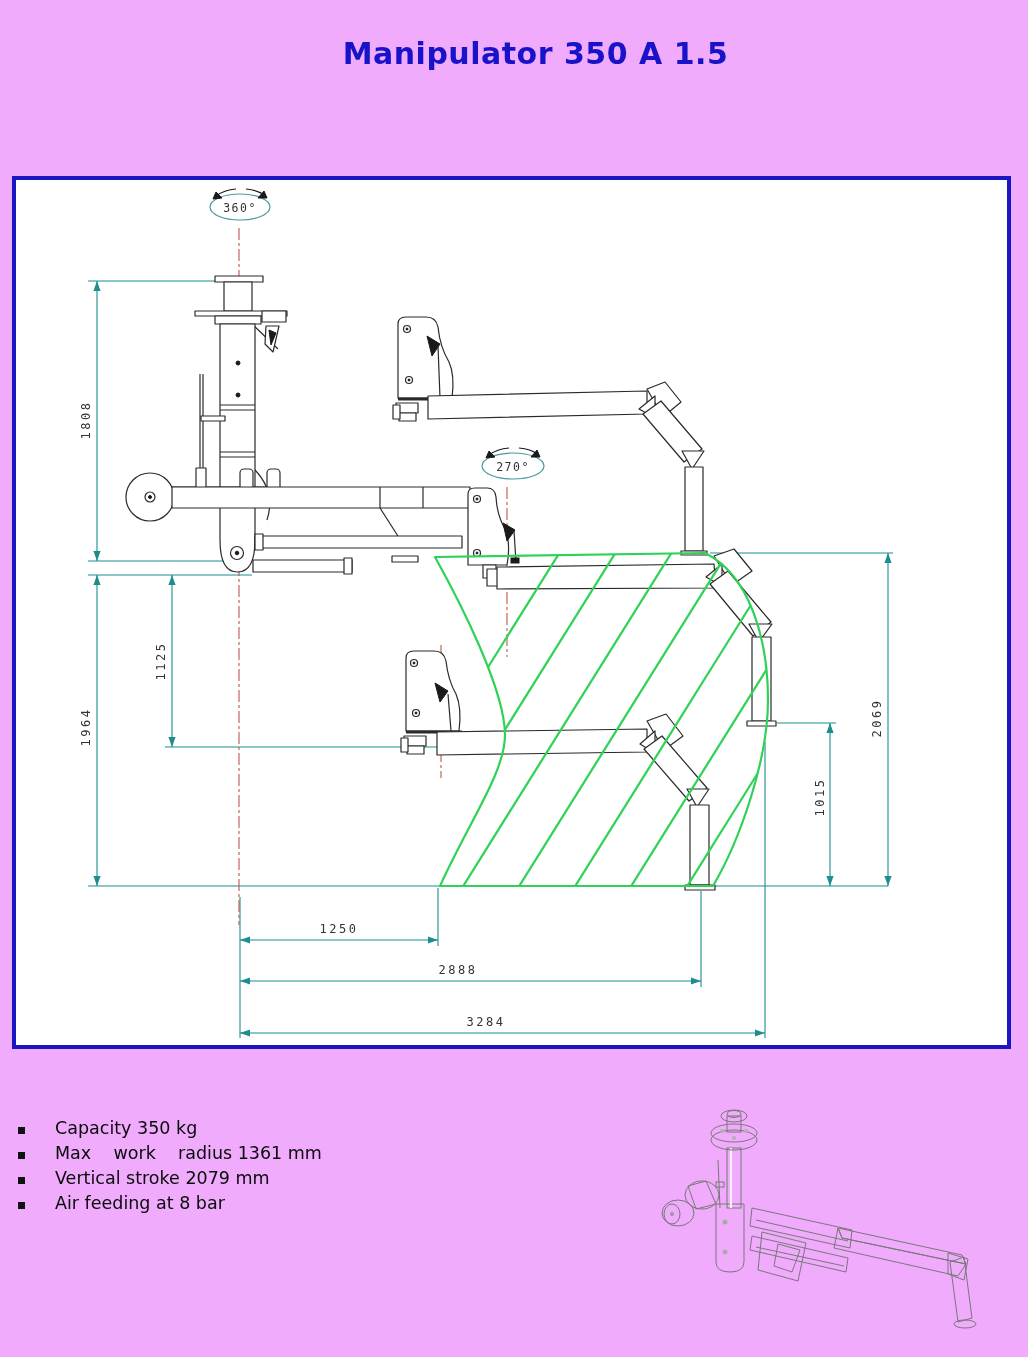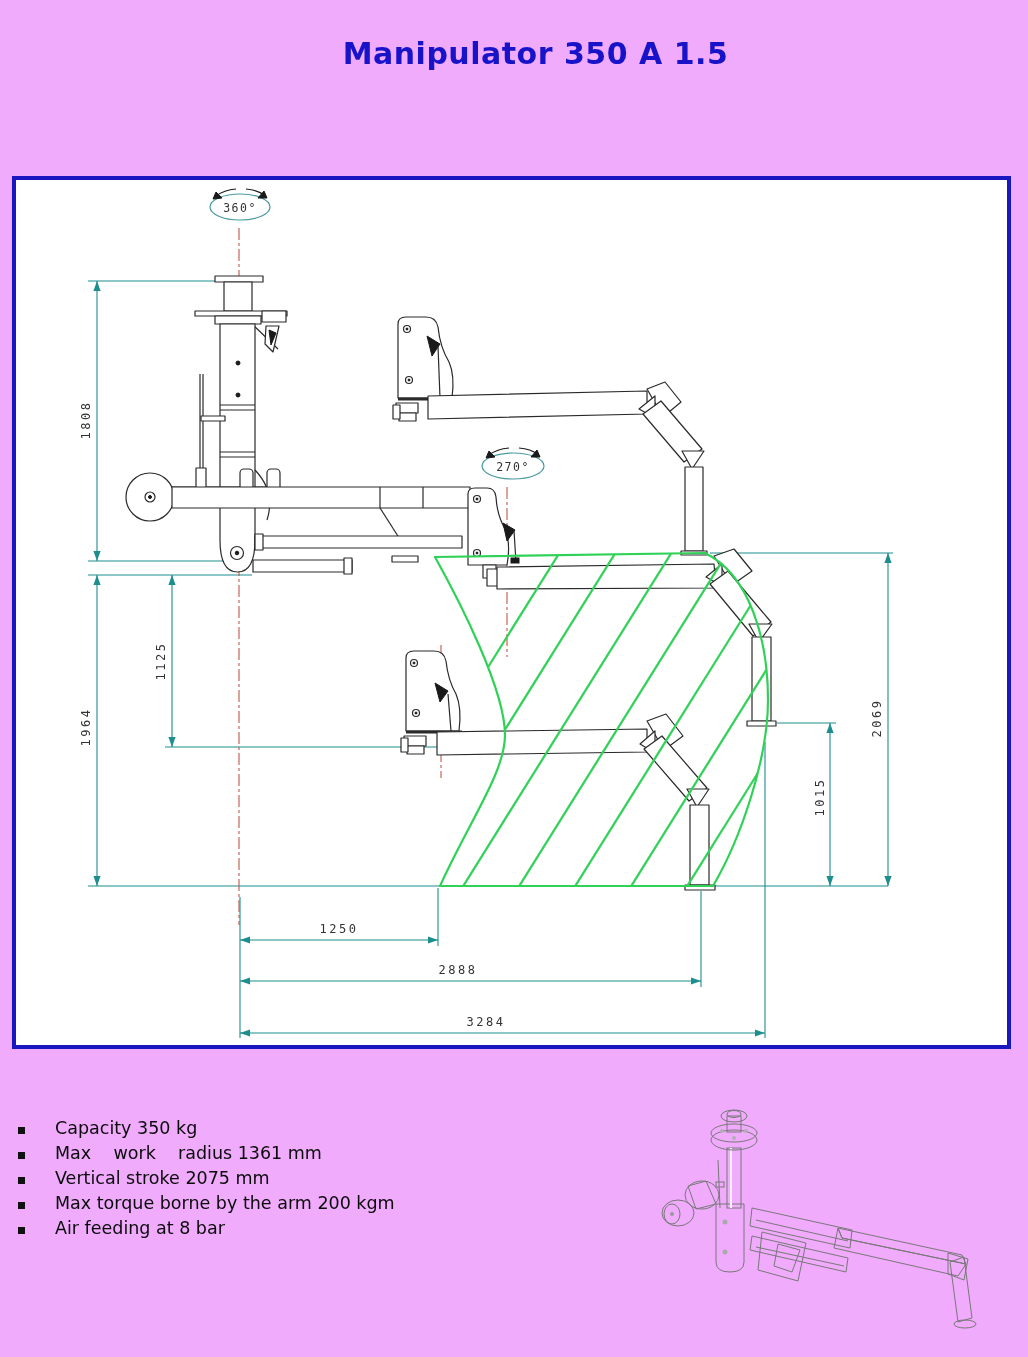--- a/index.html
+++ b/index.html
@@ -304,25 +304,21 @@
     <li>
         <span class="sq"></span>
         <span class="txt">Capacity 350 kg</span>
       </li>
     <li>
         <span class="sq"></span>
         <span class="txt">Max    work    radius 1361 mm</span>
       </li>
     <li>
         <span class="sq"></span>
-        <span class="txt">Vertical stroke 2075 mm</span>
-      </li>
-    <li>
-        <span class="sq"></span>
-        <span class="txt">Max torque borne by the arm 200 kgm</span>
+        <span class="txt">Vertical stroke 2079 mm</span>
       </li>
     <li>
         <span class="sq"></span>
         <span class="txt">Air feeding at 8 bar</span>
       </li>
   </ul>
 
 </div>
 
 </body></html>

